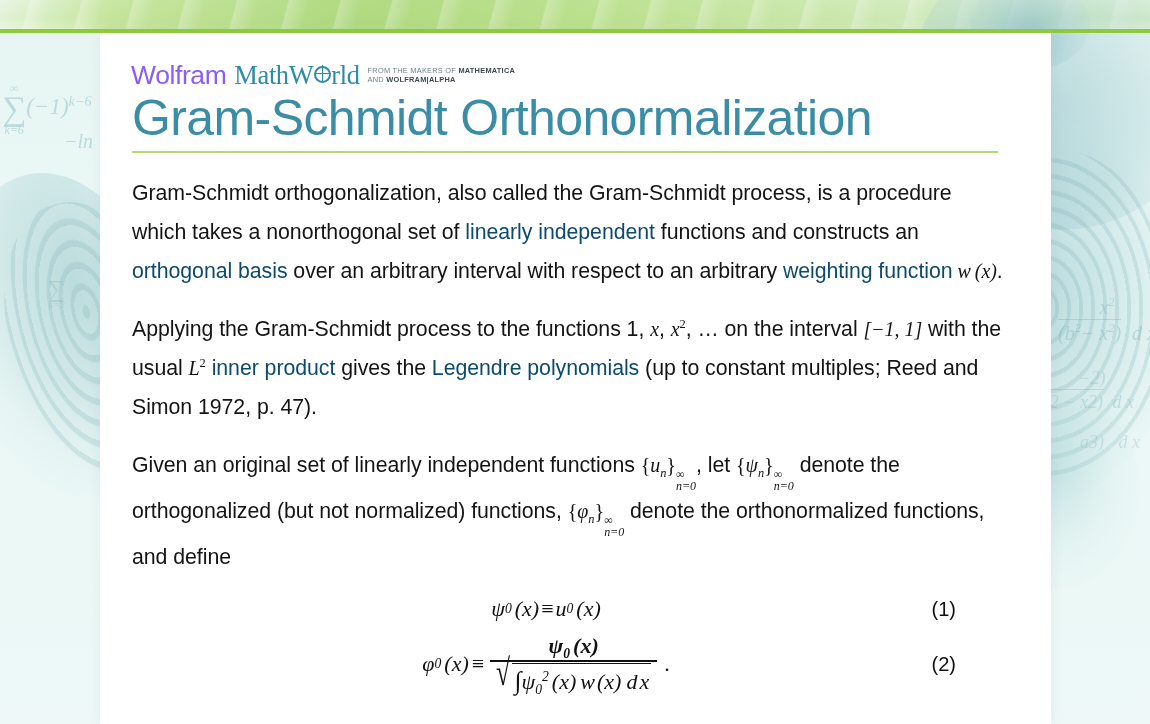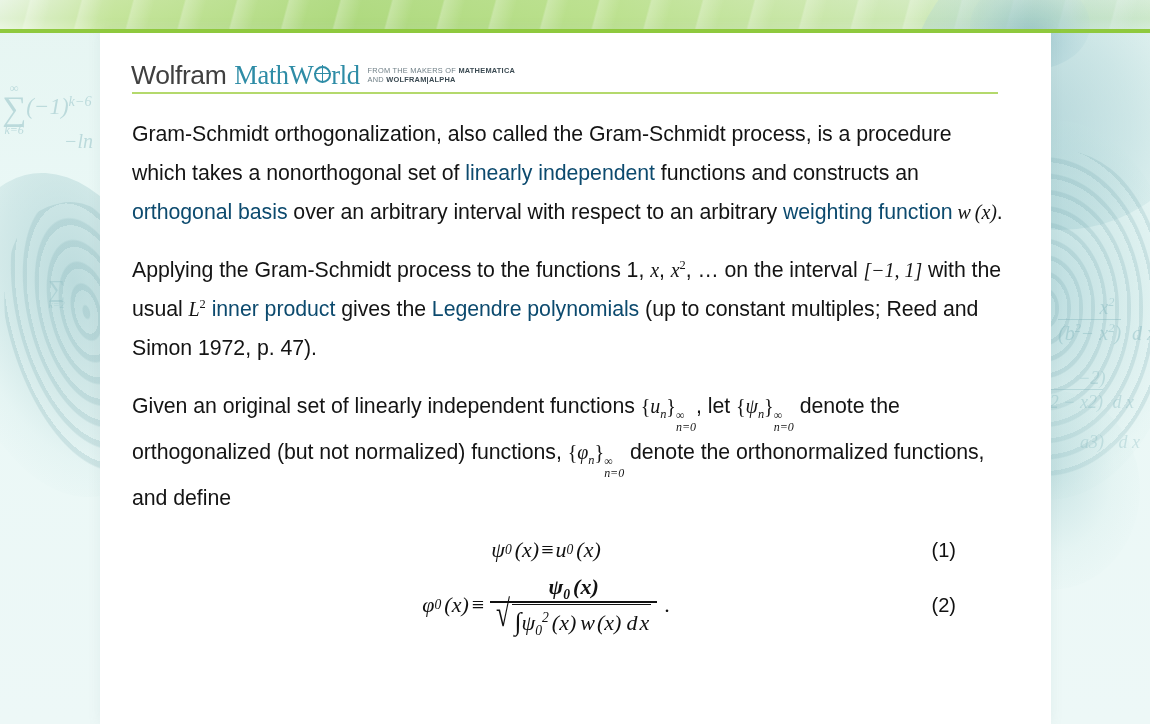--- a/index.html
+++ b/index.html
@@ -145,21 +145,21 @@
   
   #logo-row {
     display: flex;
     align-items: flex-end;
     gap: 8px;
     height: 28px;
     margin-bottom: 4px;
   }
   #logo-wolfram {
     font-size: 26.5px;
-    color: #404040;
+    color: #8b5cf6;
     letter-spacing: -0.4px;
     line-height: 1;
   }
   #logo-mathworld {
     font-size: 26.5px;
     color: #2e8ca6;
     letter-spacing: -0.4px;
     line-height: 1;
     display: flex;
     align-items: baseline;
@@ -386,20 +386,21 @@
         <span>MathW</span>
           <span class="globe-o"></span>
           <span>rld</span>
       </span>
       <span id="logo-tagline">
         <span>From the makers of </span><b>Mathematica</b><br>
         <span>and </span><b>Wolfram|Alpha</b>
       </span>
     </div>
 
+    <h1 id="page-title">Gram-Schmidt Orthonormalization</h1>
     <hr id="title-rule">
 
     <div id="paragraphs-block">
 
       <p class="para"><span>Gram-Schmidt orthogonalization, also called the Gram-Schmidt process, is a procedure which takes a nonorthogonal set of </span><a class="lnk">linearly independent</a><span> functions and constructs an </span><a class="lnk">orthogonal basis</a><span> over an arbitrary interval with respect to an arbitrary </span><a class="lnk">weighting function</a><span class="mth">&nbsp;<span>w</span> <span>(x)</span></span><span>.</span></p>
 
       <p class="para"><span>Applying the Gram-Schmidt process to the functions 1, </span><span class="mth">x</span><span>, </span><span class="mth"><span>x</span><span class="sup up">2</span></span><span>, … on the interval </span><span class="mth up">[−1, 1]</span><span> with the usual </span><span class="mth"><span>L</span><span class="sup up">2</span></span>&nbsp;<a class="lnk">inner product</a><span> gives the </span><a class="lnk">Legendre polynomials</a><span> (up to constant multiples; Reed and Simon 1972, p. 47).</span></p>
 
       <p class="para"><span>Given an original set of linearly independent functions </span><span class="mth"><span class="up">{</span><span>u</span><span class="sub">n</span><span class="up">}</span><span class="setexp">
               <span class="t">∞</span>

